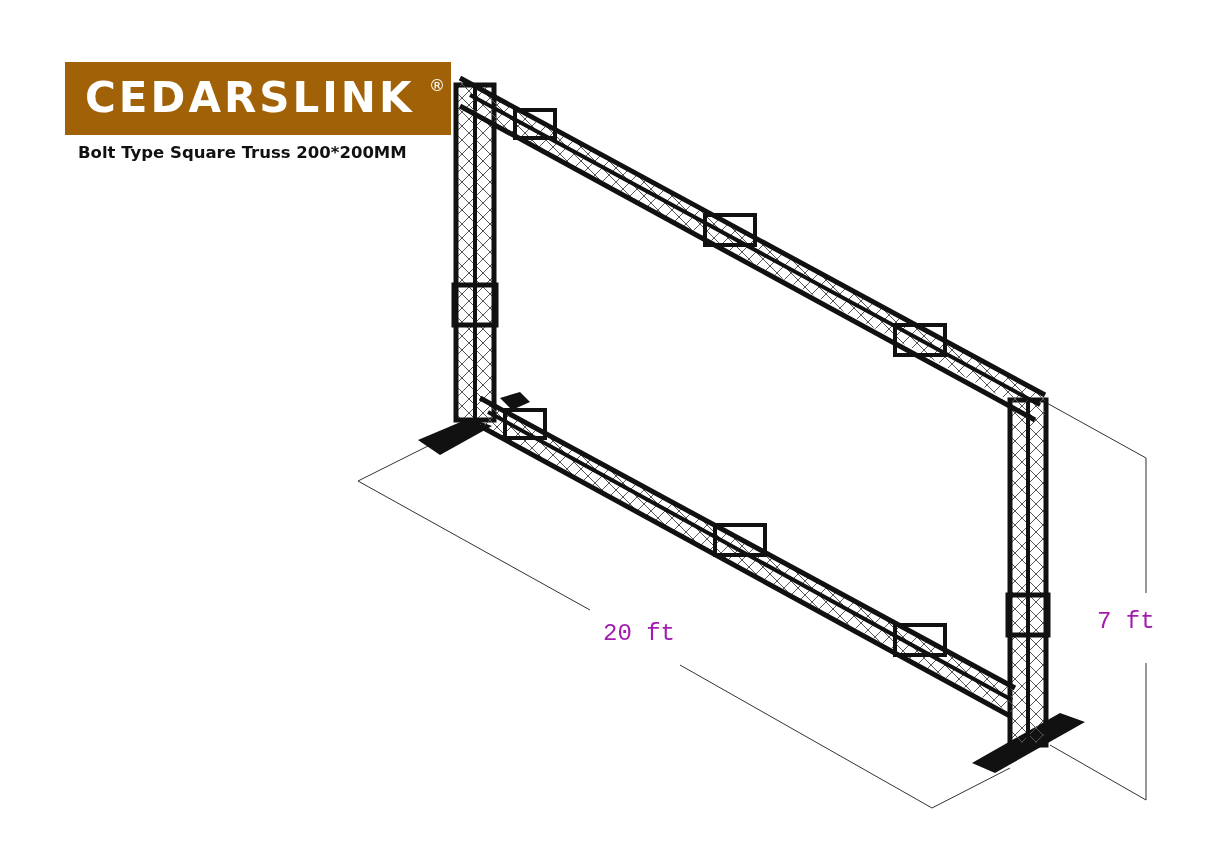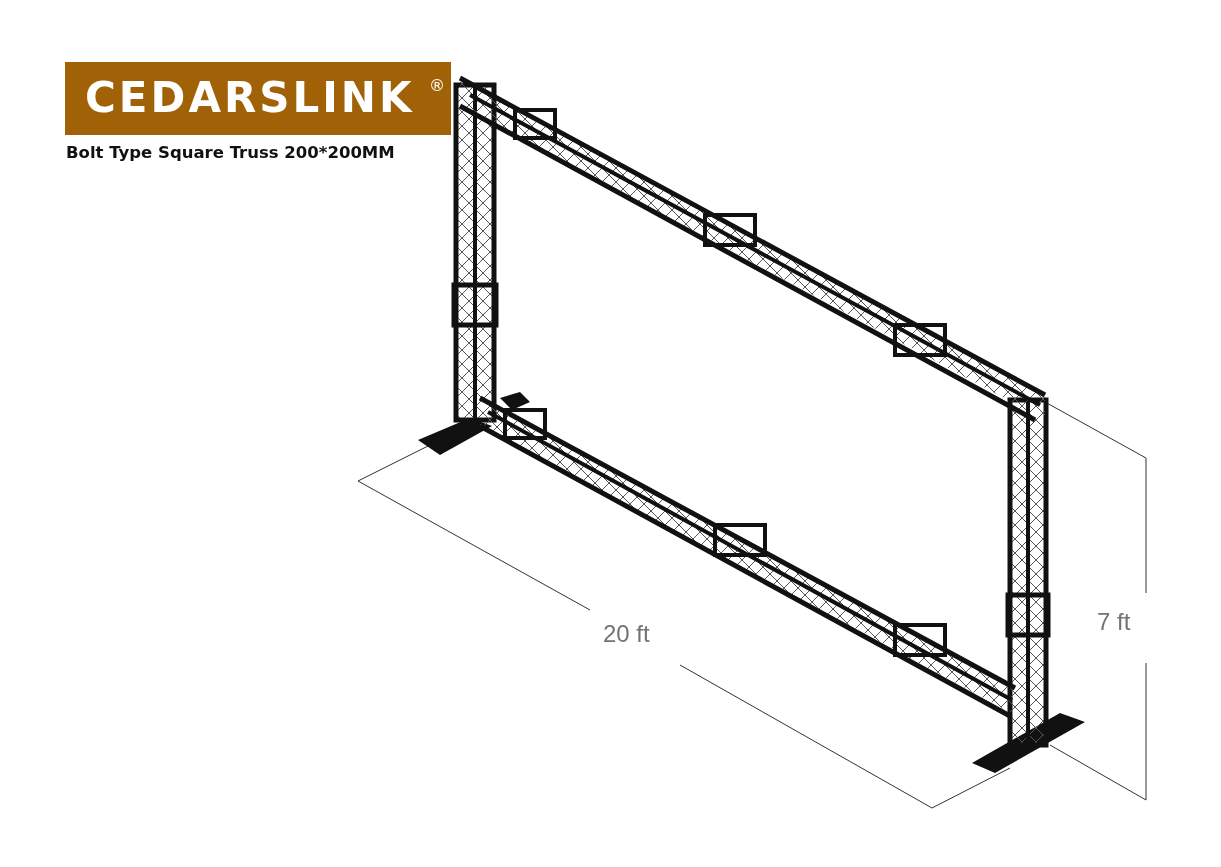--- a/index.html
+++ b/index.html
@@ -1,21 +1,21 @@
 <!DOCTYPE html>
 <html><head>
 <meta charset="utf-8">
 <style>
   html, body { margin:0; padding:0; background:#ffffff; }
   body { width:1221px; height:867px; position:relative; overflow:hidden; font-family:"DejaVu Sans", sans-serif; }
   .logo-box { position:absolute; left:65px; top:62px; width:386px; height:73px; background:#a16207; color:#fff; box-sizing:border-box; }
   .logo-text { position:absolute; left:20px; top:12px; font-family:"DejaVu Sans", sans-serif; font-weight:bold; font-size:42px; letter-spacing:3px; line-height:48px; }
   .logo-reg { position:absolute; right:6px; top:14px; font-size:16px; }
-  .caption { position:absolute; left:66px; top:143px; font-family:"DejaVu Sans", sans-serif; font-weight:bold; font-size:16.5px; color:#111; white-space:nowrap; }
-  .dim-label { position:absolute; font-family:Liberation Sans, sans-serif; font-size:24px; color:#737373; }
+  .caption { position:absolute; left:78px; top:143px; font-family:"DejaVu Sans", sans-serif; font-weight:bold; font-size:16.5px; color:#111; white-space:nowrap; }
+  .dim-label { position:absolute; font-family:Liberation Mono, monospace; font-size:24px; color:#a21caf; }
   svg { position:absolute; left:0; top:0; }
 </style>
 </head>
 <body>
 
 <svg width="1221" height="867" viewBox="0 0 1221 867">
   <defs>
     <pattern id="xb" width="14" height="14" patternUnits="userSpaceOnUse">
       <path d="M0 0 L14 14 M14 0 L0 14" stroke="#555" stroke-width="1"></path>
     </pattern>

